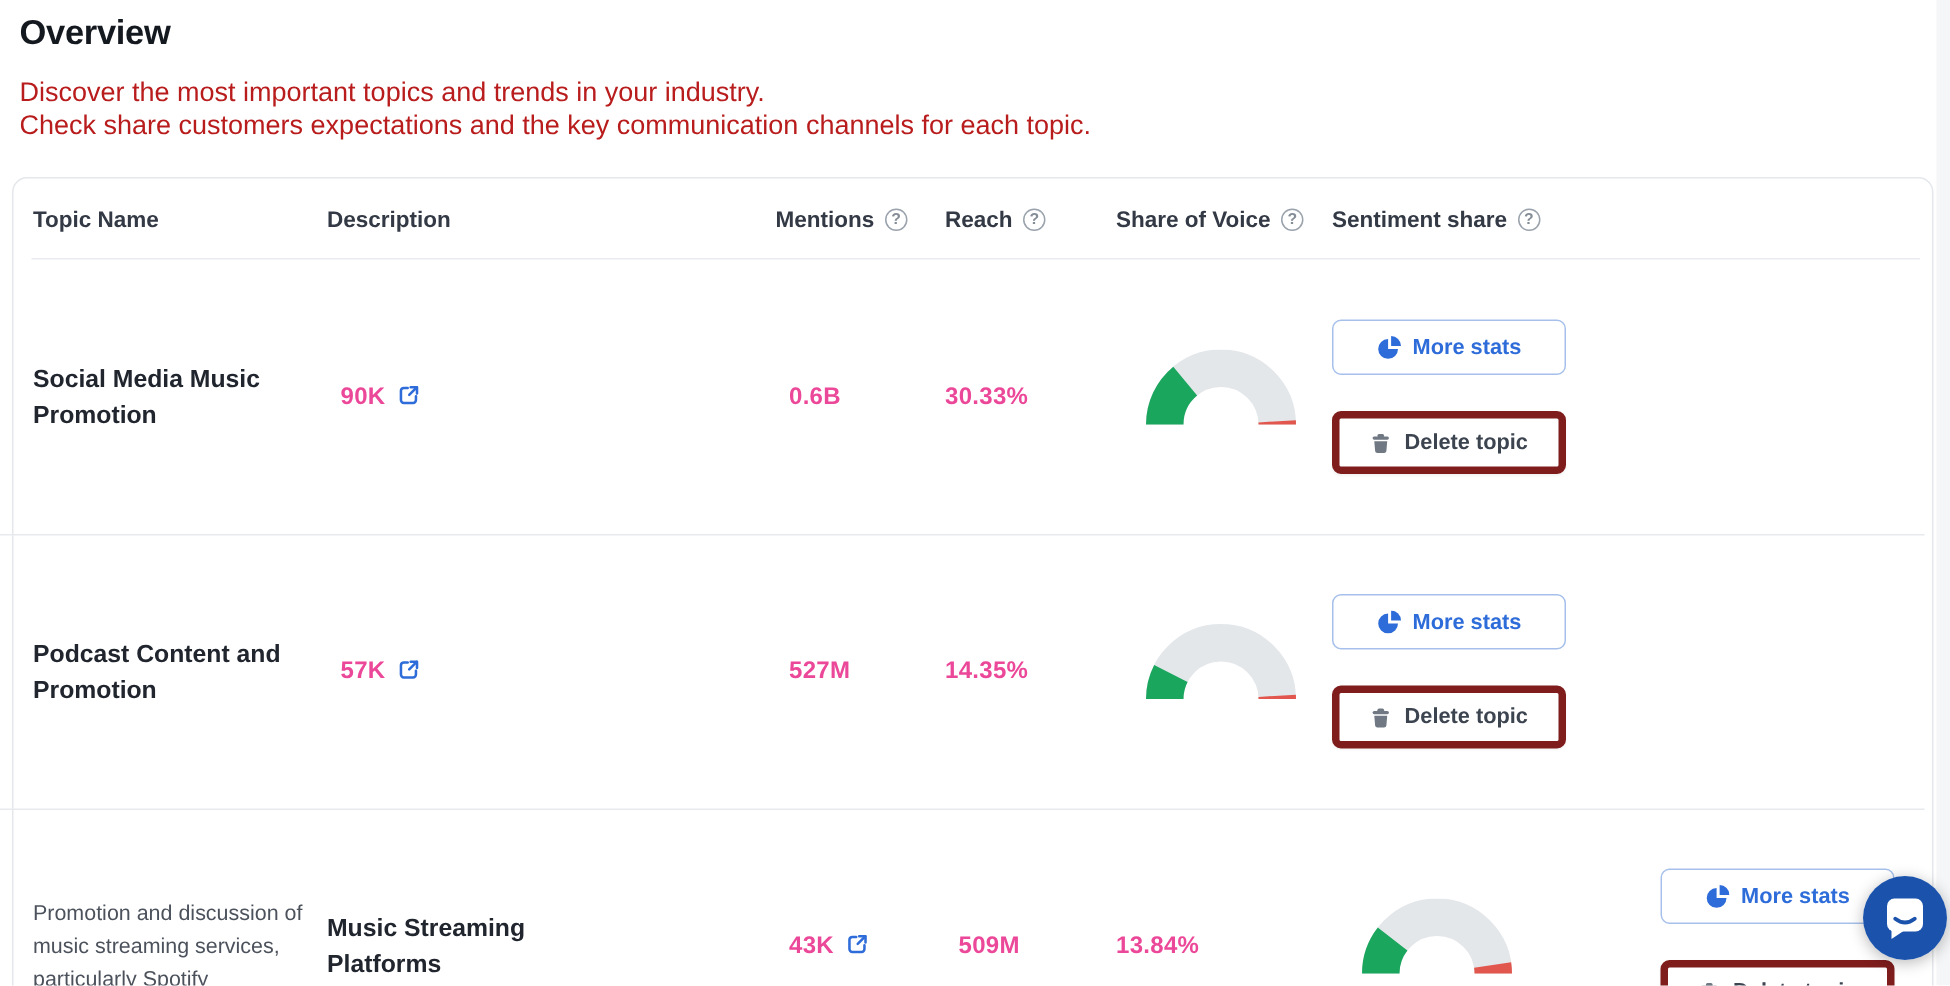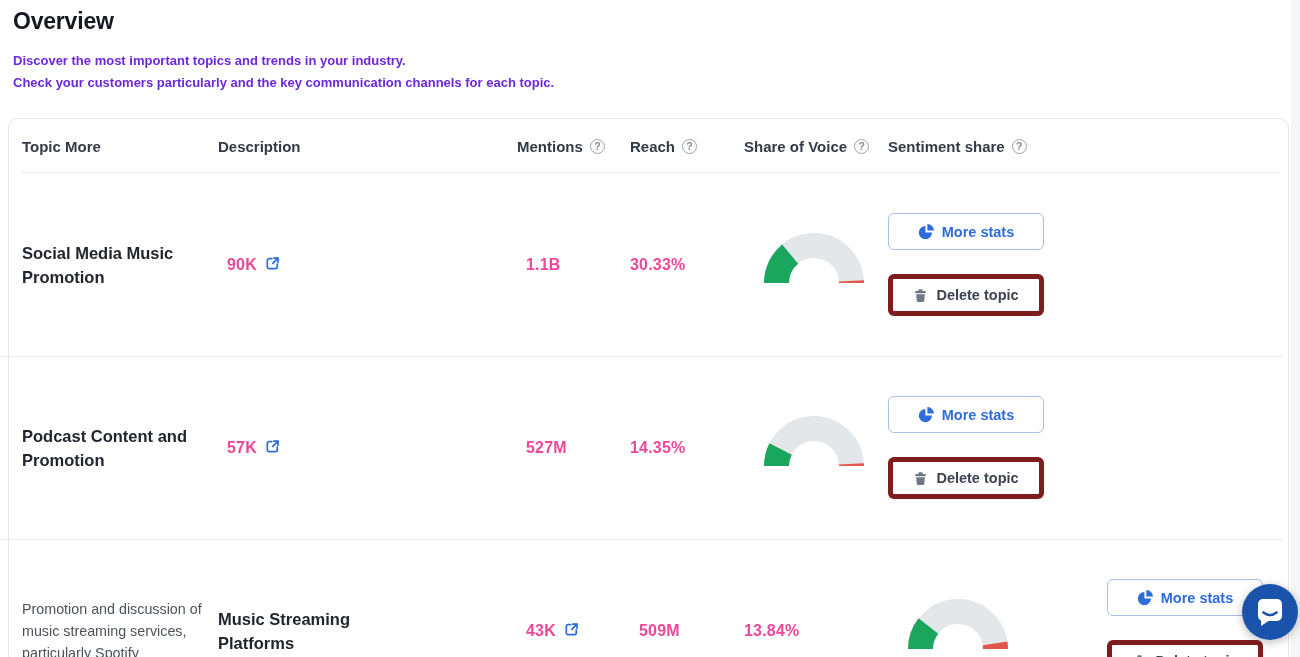--- a/index.html
+++ b/index.html
@@ -6,21 +6,21 @@
   html,body { margin:0; padding:0; }
   body {
     width:1300px; height:657px; overflow:hidden; position:relative;
     background:#ffffff; font-family:"Liberation Sans", sans-serif;
   }
   .right-gutter { position:absolute; left:1291px; top:0; width:9px; height:657px; background:#f5f6f8; }
 
   
   .page-header { position:absolute; left:13px; top:8px; }
   .page-title { margin:0 0 15px 0; font-size:23px; font-weight:700; color:#14181f; letter-spacing:-0.2px; }
-  .page-sub { font-size:13px; color:#6d28d9; line-height:22px;font-weight:bold; }
+  .page-sub { font-size:18px; color:#b91c1c; line-height:22px; }
 
   
   .card {
     position:absolute; left:8px; top:118px; width:1281px; height:680px;
     background:#fff; border:1px solid #e4e7eb; border-radius:10px;
   }
 
   .t-head, .t-row {
     display:grid;
     grid-template-columns:196px 299px 113px 114px 144px 219px 1fr;
@@ -65,27 +65,27 @@
   .chat-launcher svg { display:block; }
 </style>
 </head>
 <body>
 
 <div class="right-gutter"></div>
 
 <div class="page-header">
   <h1 class="page-title">Overview</h1>
   <div class="page-sub">Discover the most important topics and trends in your industry.</div>
-  <div class="page-sub">Check your customers particularly and the key communication channels for each topic.</div>
+  <div class="page-sub">Check share customers expectations and the key communication channels for each topic.</div>
 </div>
 
 <div class="card">
   <div class="t-head">
       <div class="h-cell">
-        <span>Topic More</span>
+        <span>Topic Name</span>
       </div>
       <div class="h-cell">
         <span>Description</span>
       </div>
       <div class="h-cell">
         <span>Mentions</span>
         <span class="help-icon">?</span>
       </div>
       <div class="h-cell">
         <span>Reach</span>
@@ -109,21 +109,21 @@
       <span class="metric">90K</span>
       <span class="ext-link">
         <svg viewBox="0 0 17 17" width="17" height="17" fill="none" stroke="#2d6cd9" stroke-width="1.7" stroke-linecap="round" stroke-linejoin="round">
           <path d="M7.8 3.6 H5.2 A1.9 1.9 0 0 0 3.3 5.5 v6.2 a1.9 1.9 0 0 0 1.9 1.9 h6.2 a1.9 1.9 0 0 0 1.9 -1.9 V9.1"></path>
           <path d="M9.8 3.1 h4.2 v4.2"></path>
           <path d="M13.8 3.3 L8.8 8.3"></path>
         </svg>
       </span>
     </div>
     <div class="cell-indent">
-      <span class="metric">1.1B</span>
+      <span class="metric">0.6B</span>
     </div>
     <div>
       <span class="metric">30.33%</span>
     </div>
     <div>
       <div class="gauge">
             <svg viewBox="0 0 100 52" width="100" height="52">
               <path d="M 12.5 50 A 37.5 37.5 0 0 1 87.5 50" fill="none" stroke="#e4e7ea" stroke-width="25"></path>
               <path d="M 12.5 50 A 37.5 37.5 0 0 1 87.5 50" fill="none" stroke="#1aa65d" stroke-width="25" stroke-dasharray="32.98672286269283 300" stroke-dashoffset="0"></path>
               <path d="M 12.5 50 A 37.5 37.5 0 0 1 87.5 50" fill="none" stroke="#e2574d" stroke-width="25" stroke-dasharray="2.356194490192345 300" stroke-dashoffset="-115.45353001942489"></path>

